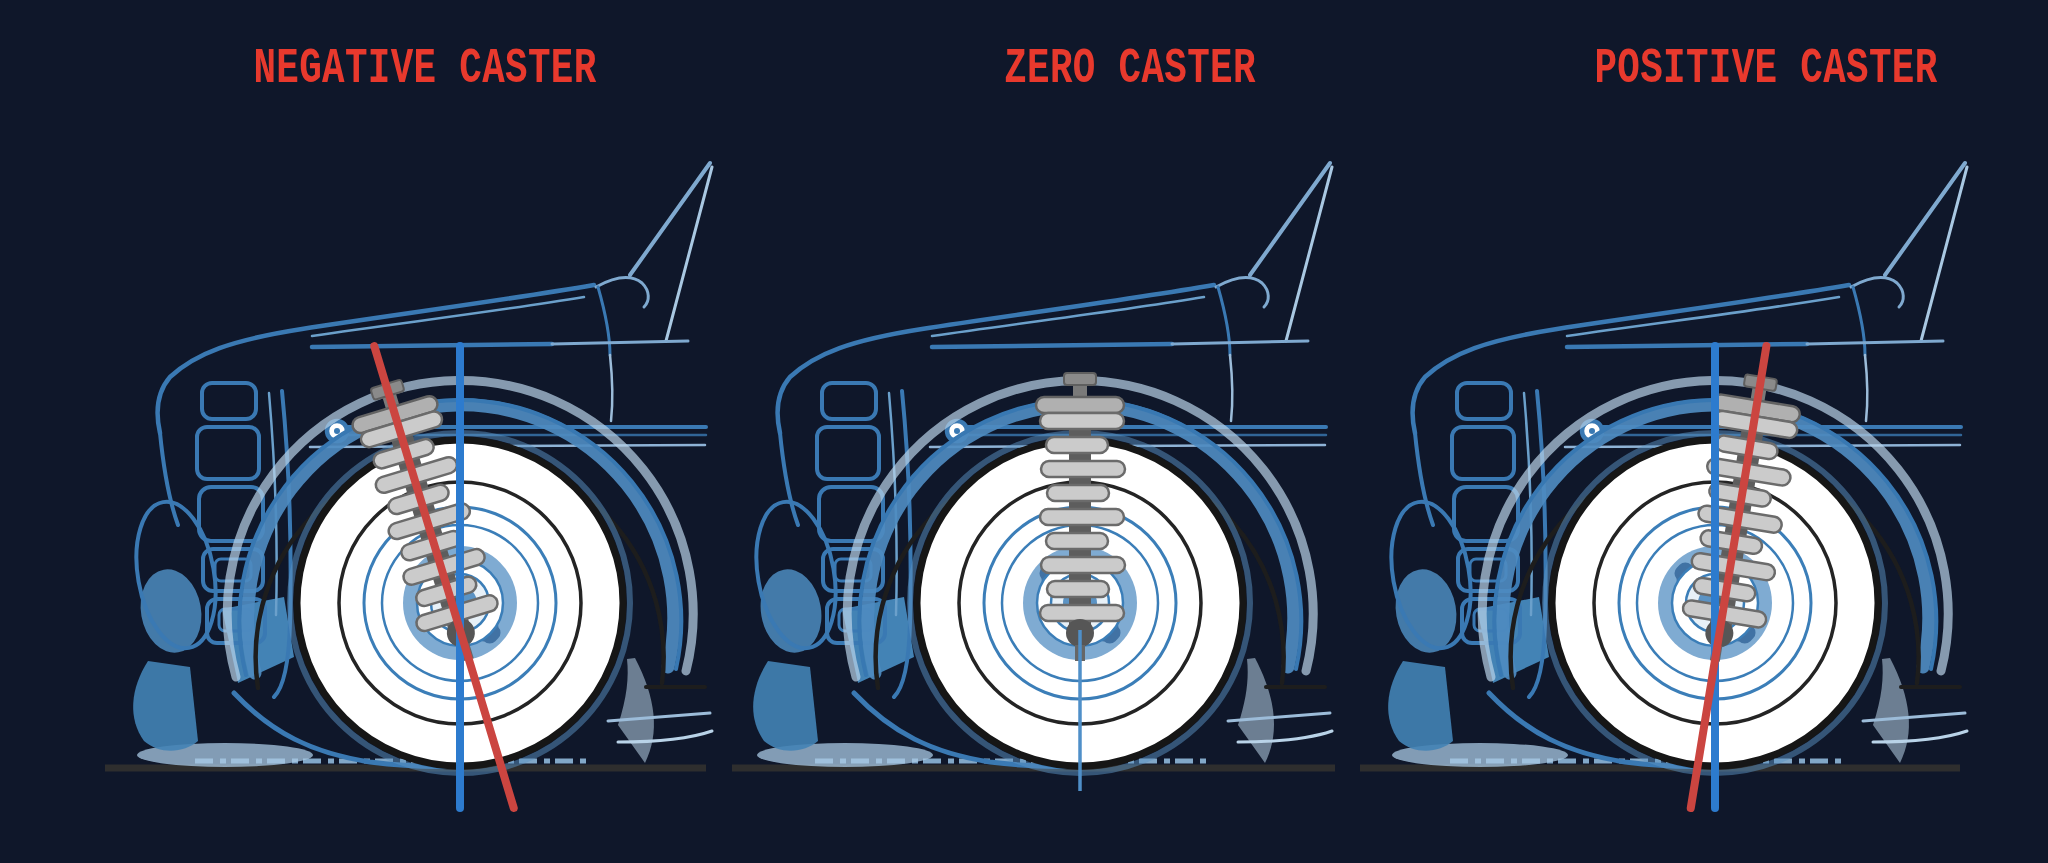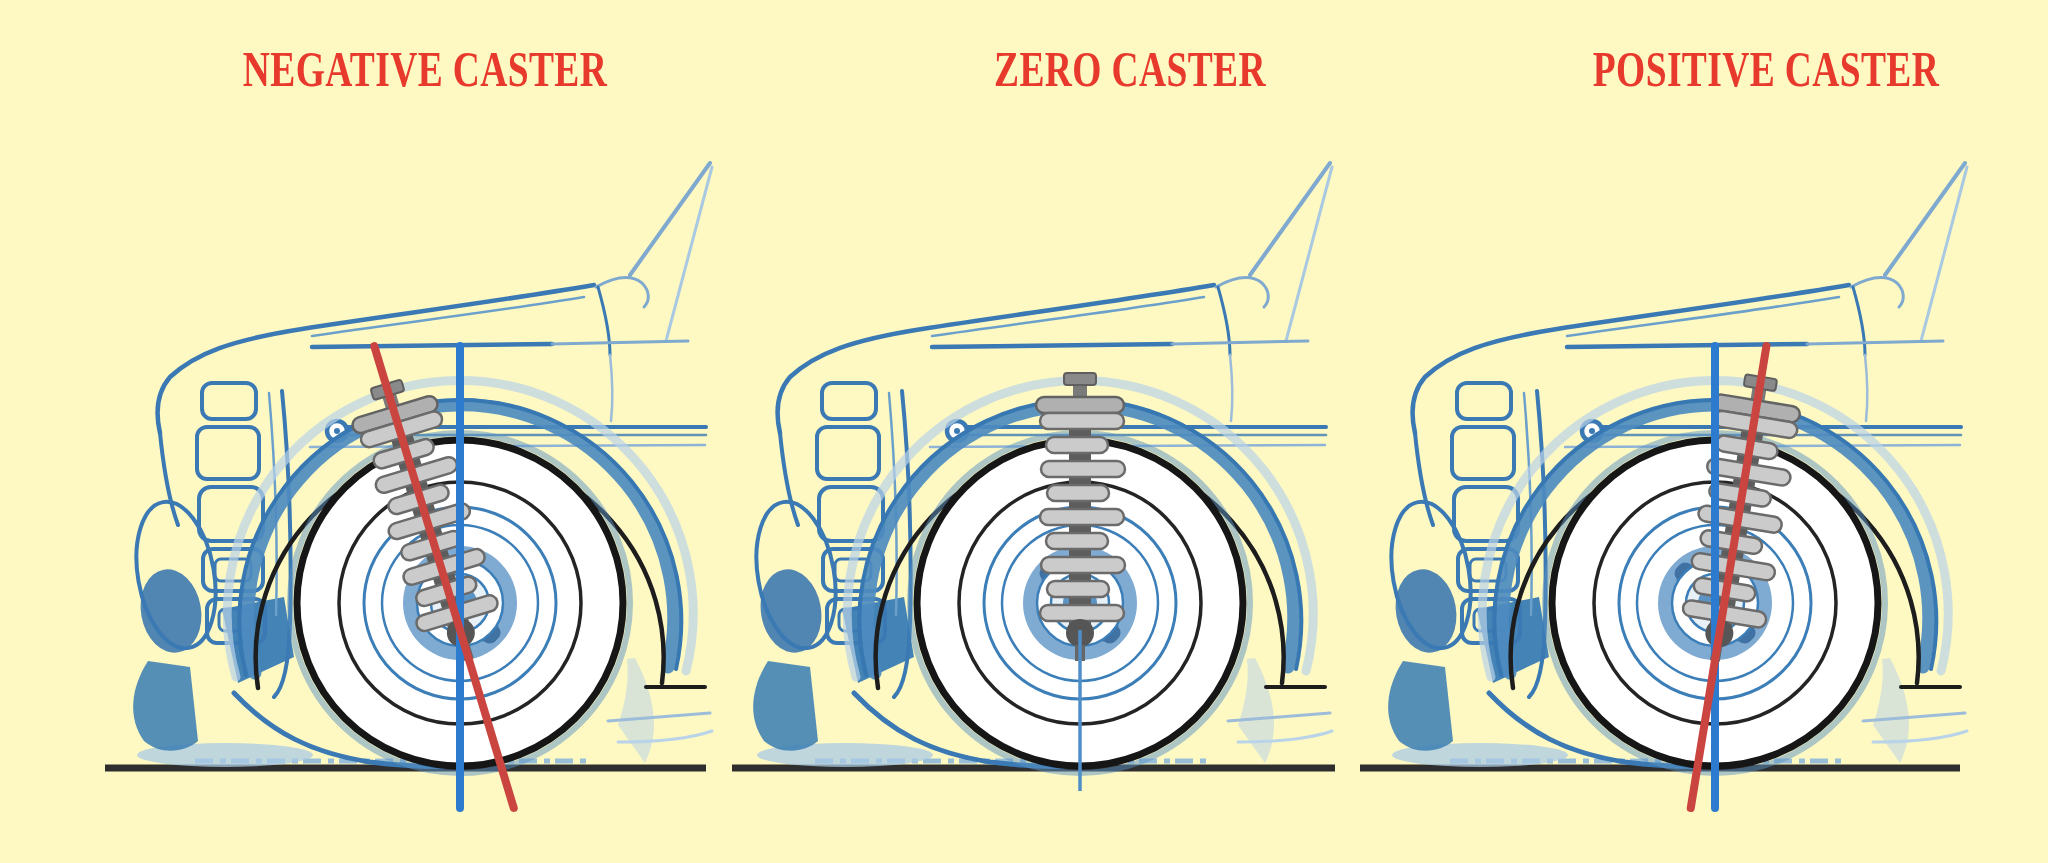--- a/index.html
+++ b/index.html
@@ -1,17 +1,17 @@
 <!DOCTYPE html>
 <html><head>
 <meta charset="utf-8">
 <style>
   html,body{margin:0;padding:0;background:#fff;}
-  .stage{position:relative;width:2048px;height:863px;background:#fef9c3;overflow:hidden;
-         font-family:Liberation Serif, serif;}
+  .stage{position:relative;width:2048px;height:863px;background:#0f172a;overflow:hidden;
+         font-family:Liberation Mono, monospace;}
   .cap{position:absolute;top:40px;width:620px;margin:0;text-align:center;
        font-size:50px;font-weight:900;letter-spacing:.5px;color:#e8392d;
        transform:scaleX(.75);transform-origin:center;white-space:nowrap;}
   .cap.c0{left:115px;}
   .cap.c1{left:820px;}
   .cap.c2{left:1456px;}
   svg.art{position:absolute;left:0;top:0;}
 </style>
 </head>
 <body>

